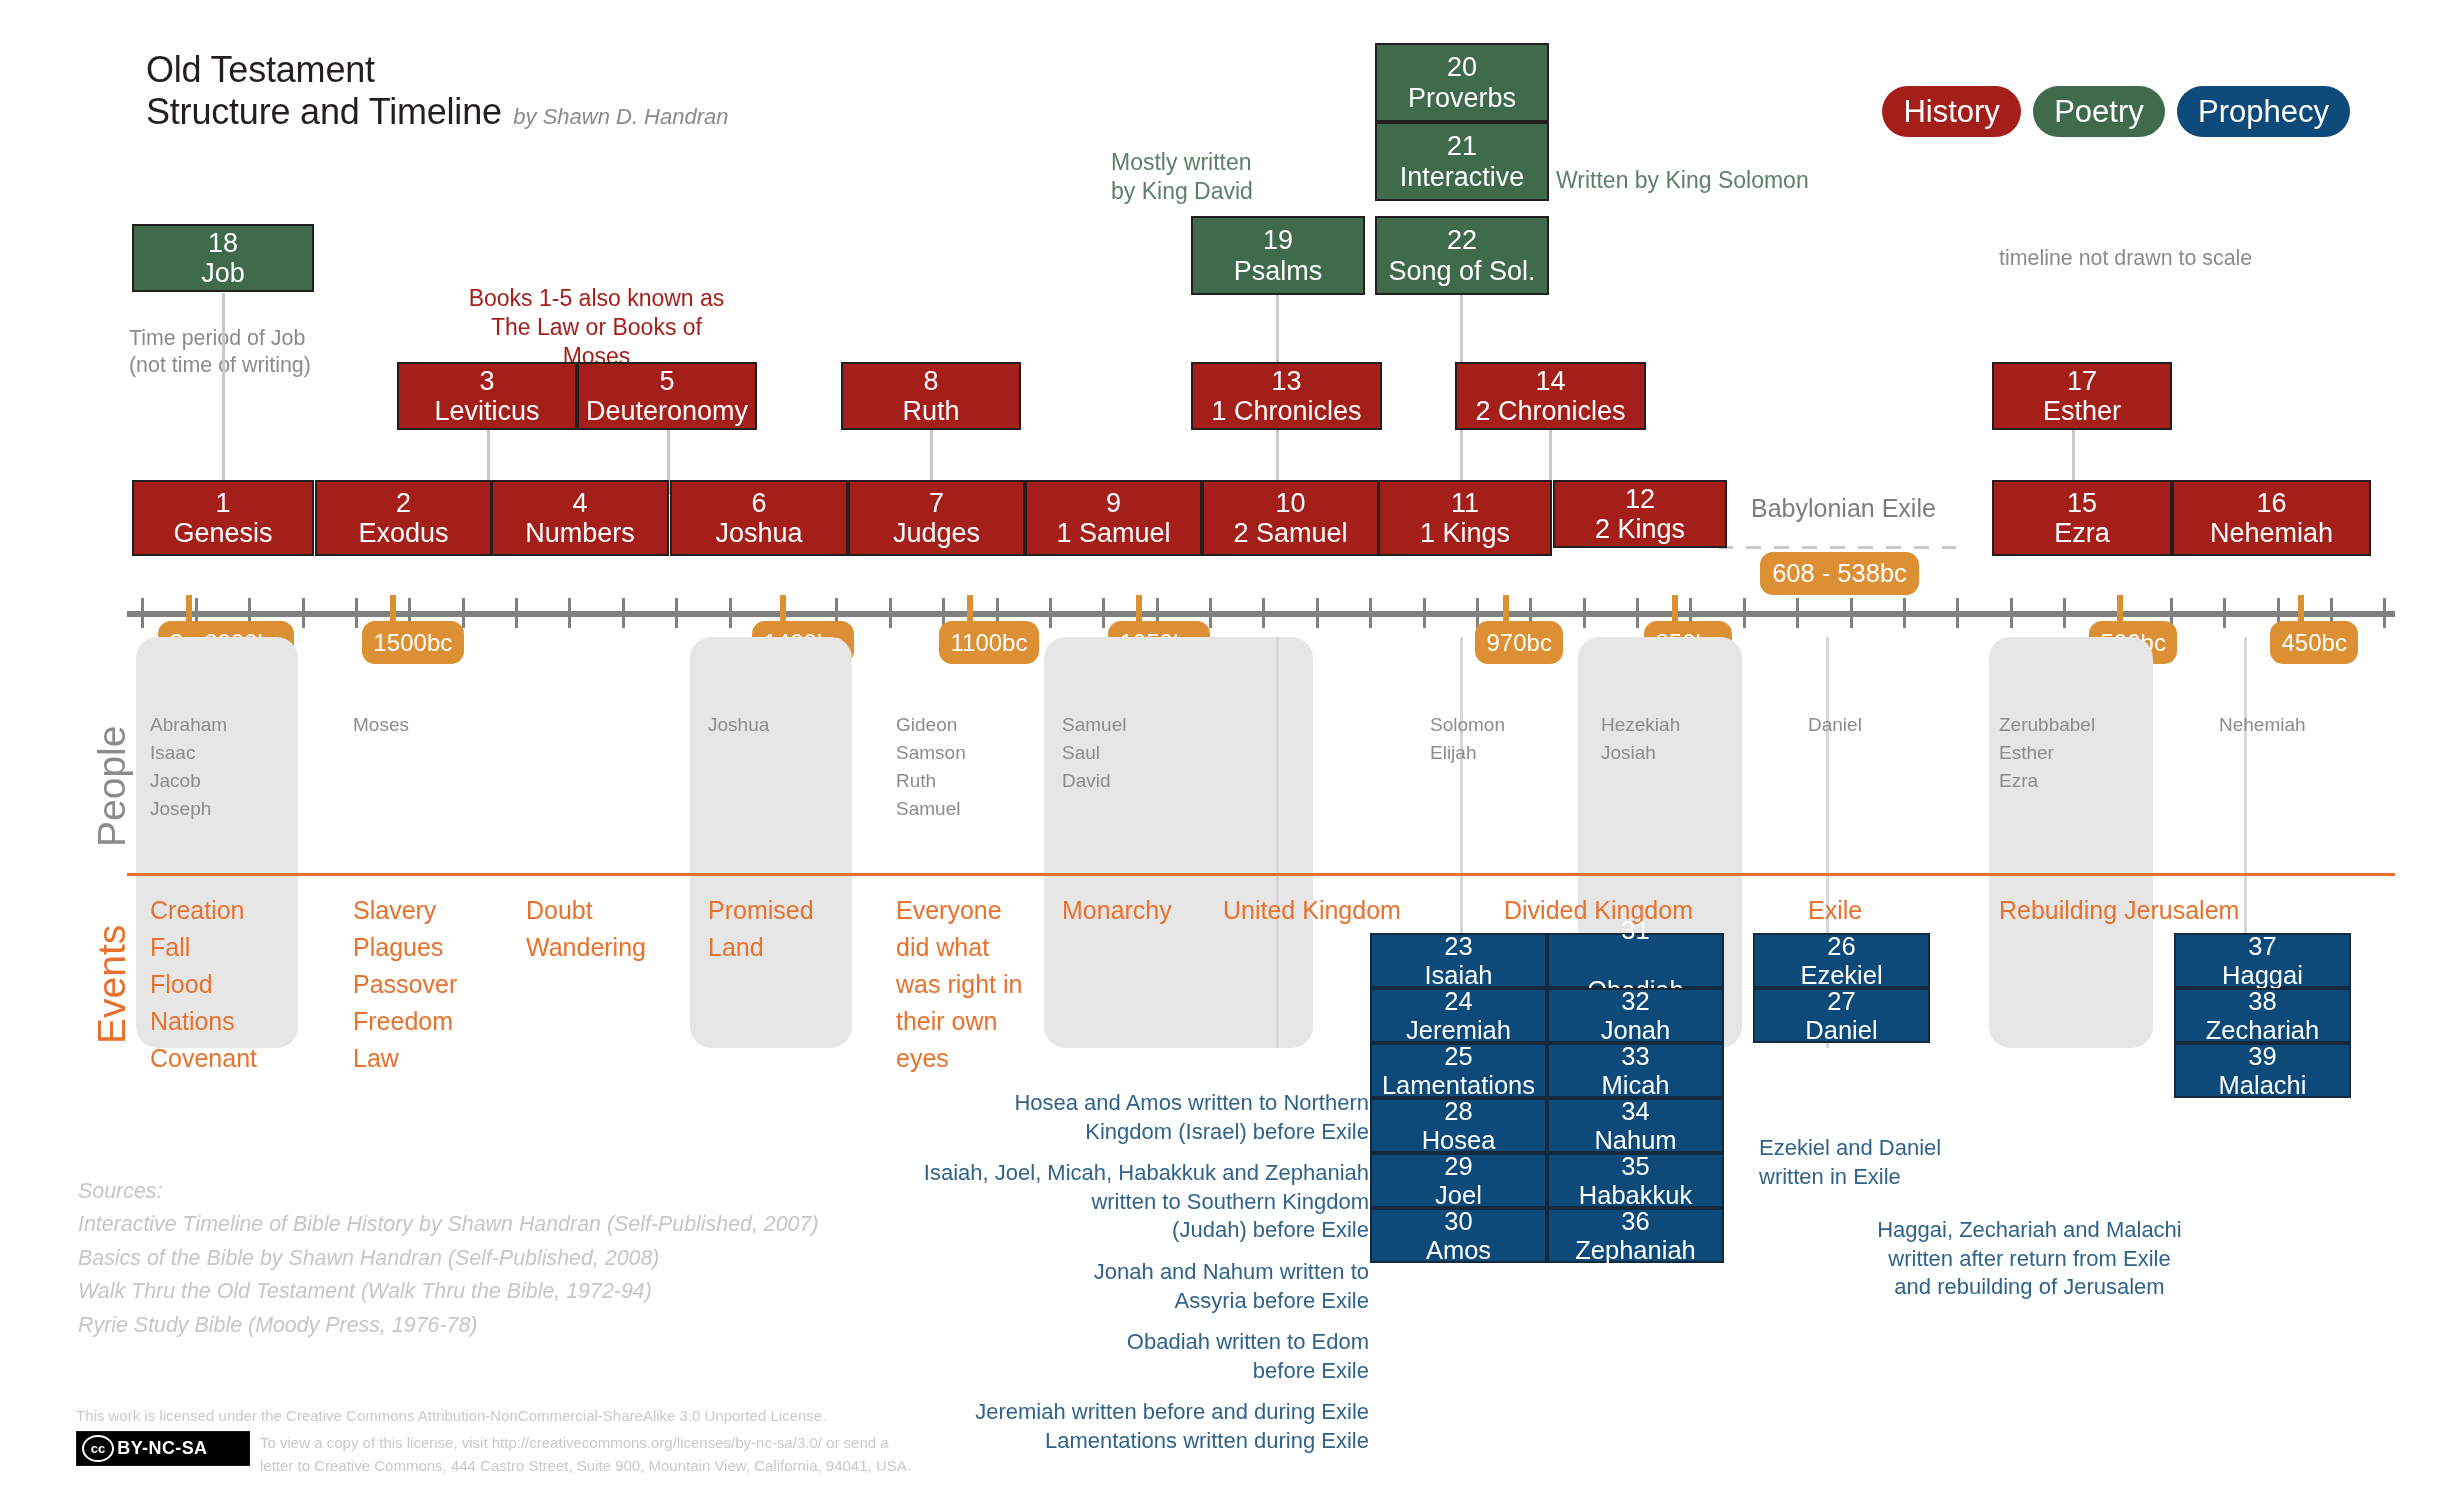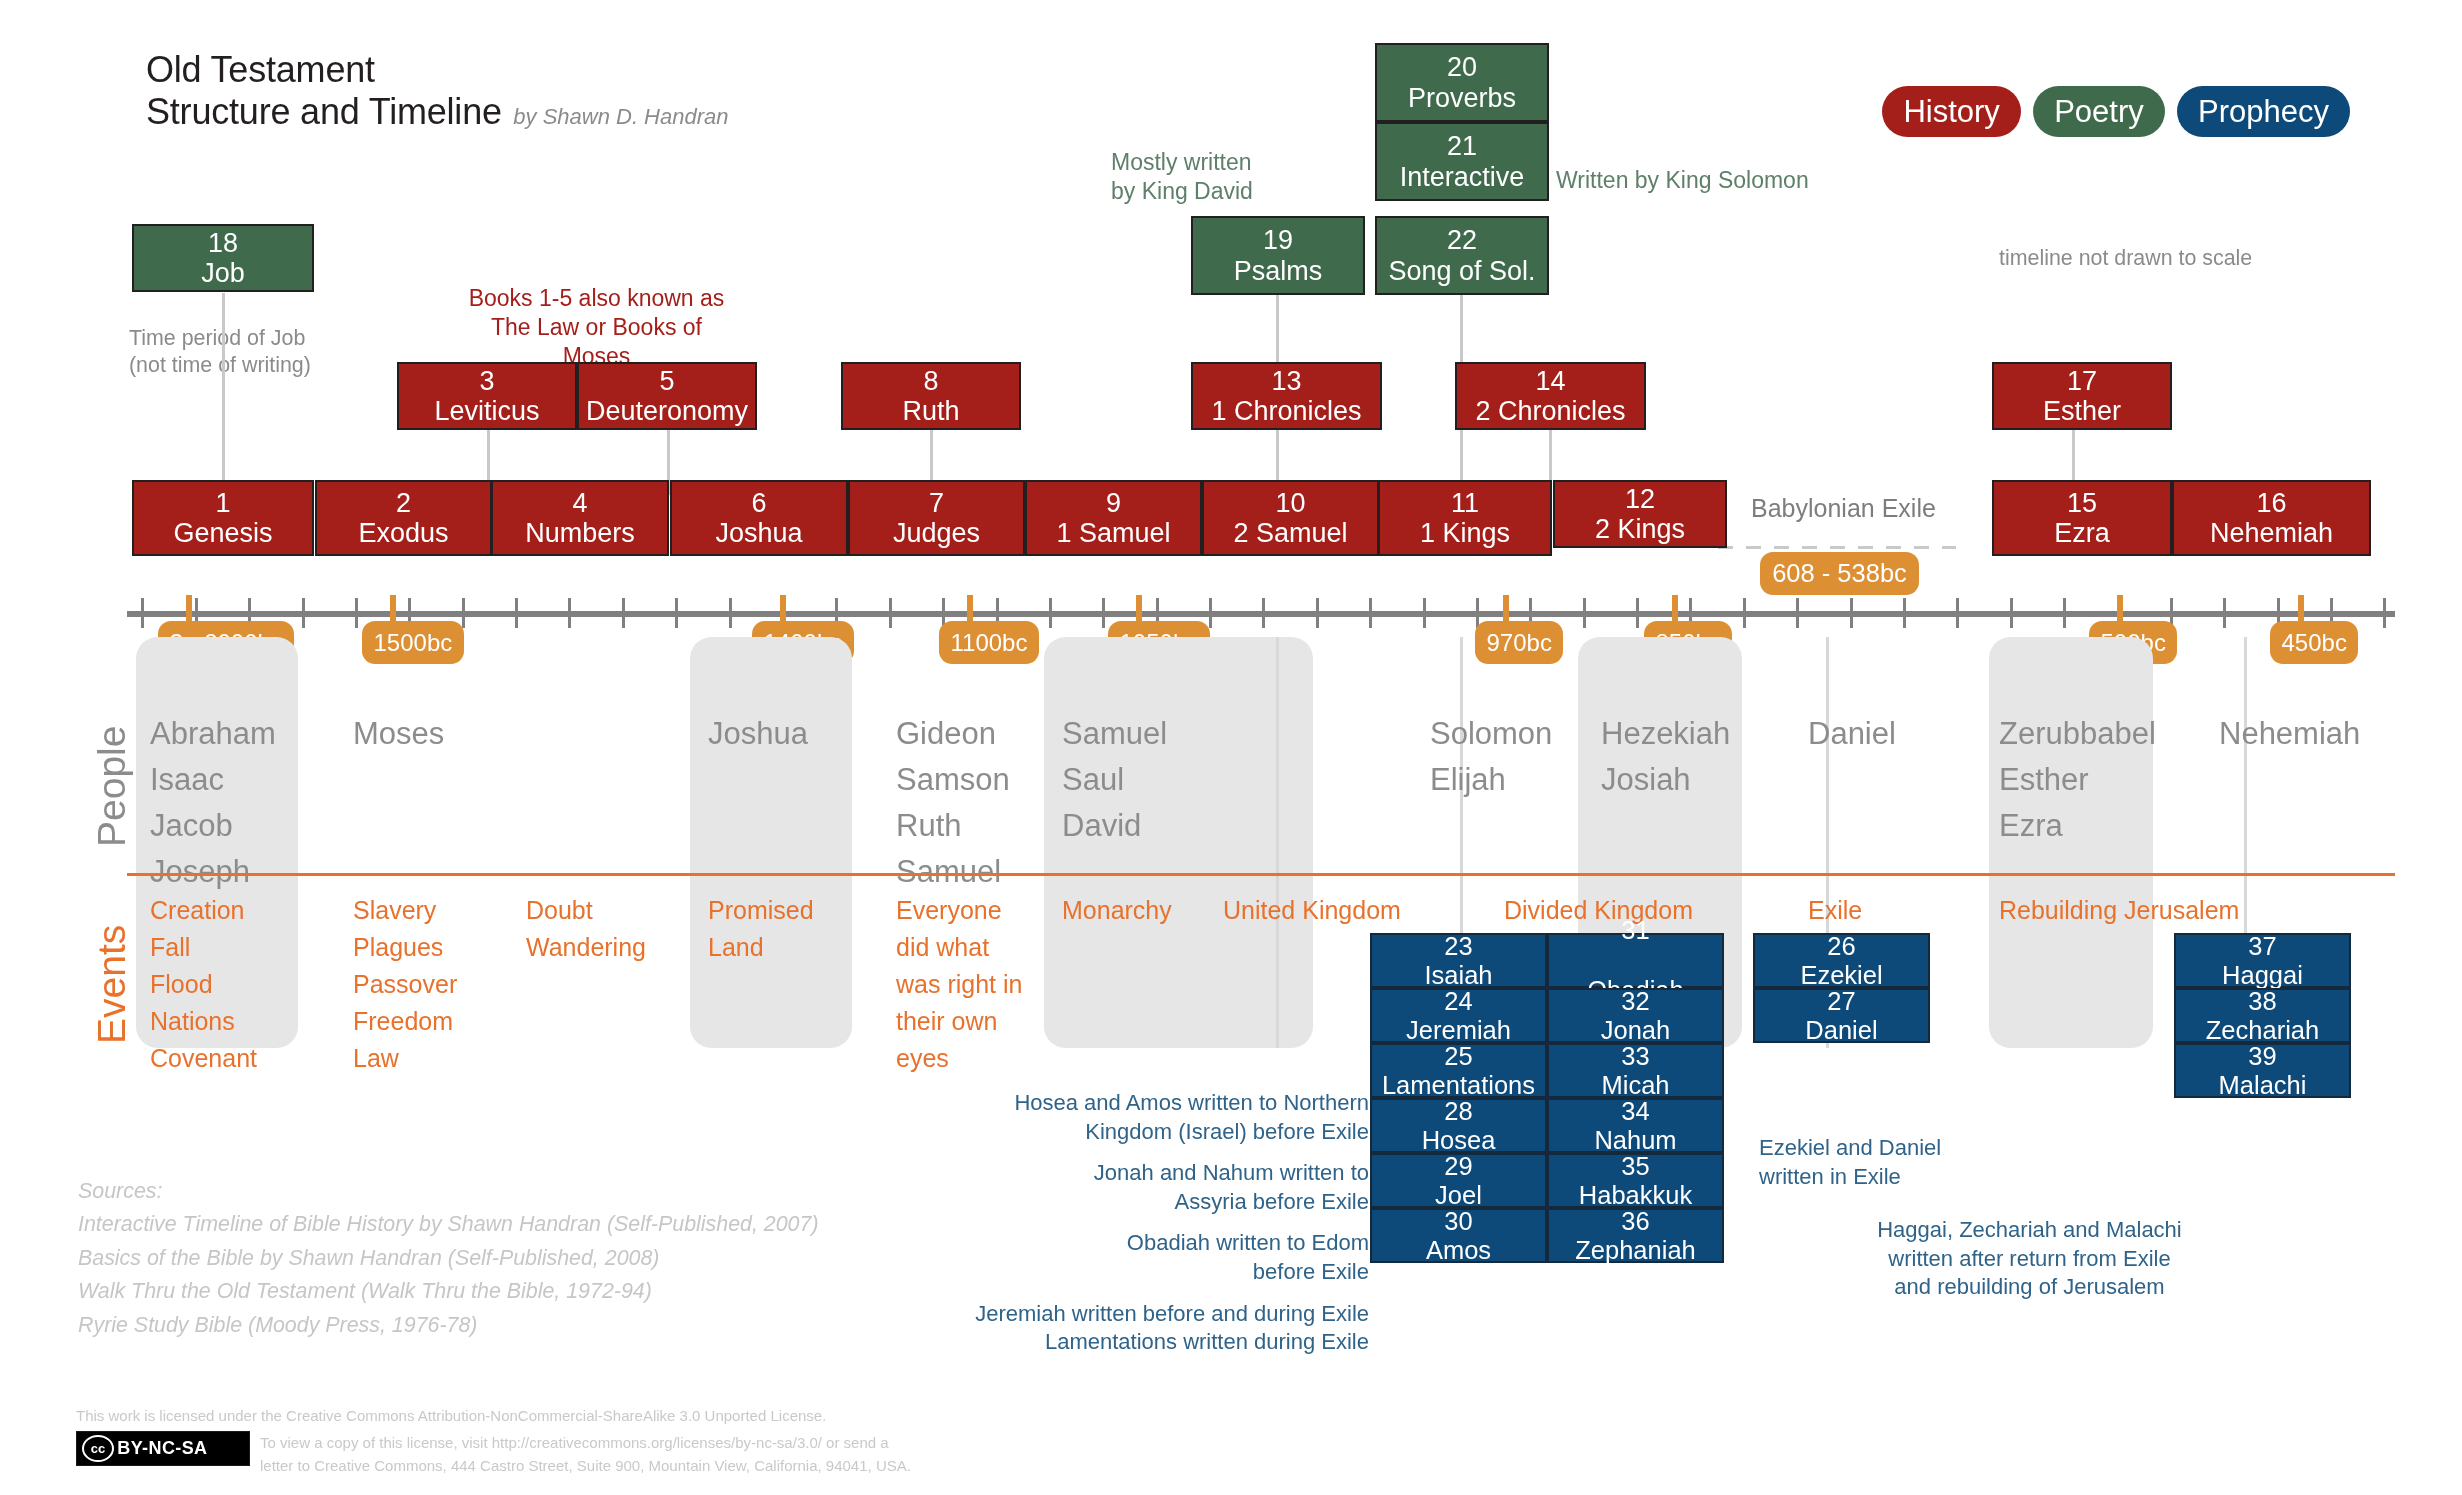--- a/index.html
+++ b/index.html
@@ -51,21 +51,21 @@
   .datepill{position:absolute;background:#dd8f34;border-radius:13px;color:#fff;
             font-size:24px;display:flex;align-items:center;justify-content:center;
             height:43px;padding:0 11.5px;white-space:nowrap;}
 
   
   .vlabel{position:absolute;color:#8c8c8c;font-size:39px;
           transform:rotate(-90deg);transform-origin:left top;white-space:nowrap;}
   .vlabel-ev{color:#e8712c;}
 
   
-  .people-col{position:absolute;color:#8c8c8c;font-size:31px;line-height:1.48;}
+  .people-col{position:absolute;color:#8c8c8c;font-size:19px;line-height:1.48;}
   .events-col{position:absolute;color:#e8712c;font-size:25px;line-height:1.48;}
   #events-rule{left:127px;top:873px;width:2268px;height:2.5px;background:#e8712c;}
 
   
   .dash{position:absolute;height:2.5px;
         background:repeating-linear-gradient(to right,#c9c9c9 0 15px,transparent 15px 28px);}
 
   
   #sources{left:78px;top:1175px;}
   #sources .src-head{color:#c6c6c6;font-size:21.4px;font-style:italic;line-height:1.56;}
@@ -478,20 +478,25 @@
   <div>written after return from Exile</div>
   <div>and rebuilding of Jerusalem</div>
 </div>
 
 <div class="abs note-blue" id="prophecy-block-note" style="left:921px;top:1089px;width:448px;text-align:right;">
     <div>
       <div>Hosea and Amos written to Northern</div>
       <div>Kingdom (Israel) before Exile</div>
     </div>
     <div style="margin-top: 13px;">
+      <div>Isaiah, Joel, Micah, Habakkuk and Zephaniah</div>
+      <div>written to Southern Kingdom</div>
+      <div>(Judah) before Exile</div>
+    </div>
+    <div style="margin-top: 13px;">
       <div>Jonah and Nahum written to</div>
       <div>Assyria before Exile</div>
     </div>
     <div style="margin-top: 13px;">
       <div>Obadiah written to Edom</div>
       <div>before Exile</div>
     </div>
     <div style="margin-top: 13px;">
       <div>Jeremiah written before and during Exile</div>
       <div>Lamentations written during Exile</div>

